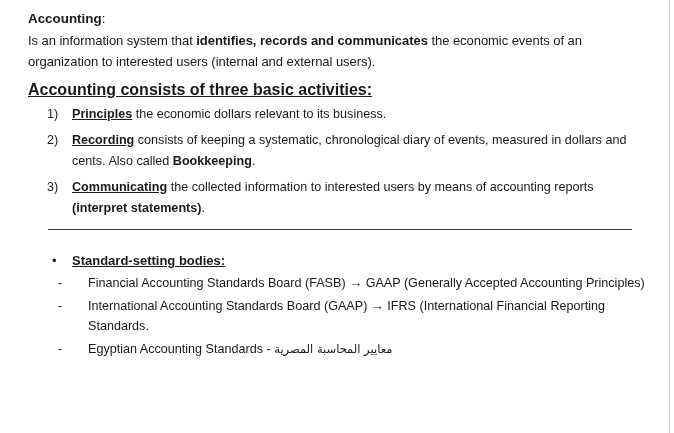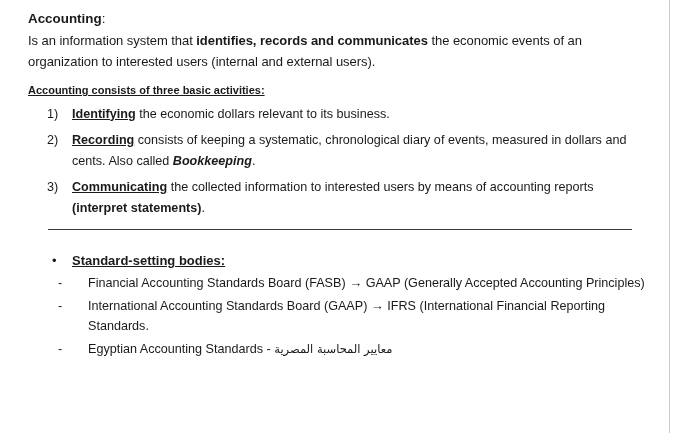--- a/index.html
+++ b/index.html
@@ -41,25 +41,25 @@
     line-height: 20.5px;
     letter-spacing: -0.05px;
     margin: 0;
   }
   .title-line {
     font-size: 13.4px;
     line-height: 22px;
     margin: 0 0 1px 0;
   }
   .b { font-weight: bold; }
-  .bi { font-weight: bold; font-style: italic; }
+  .bi { font-weight: bold; }
   .bu { font-weight: bold; text-decoration: underline; }
 
   .section-heading {
-    font-size: 11px;
+    font-size: 16px;
     line-height: 20.5px;
     font-weight: bold;
     text-decoration: underline;
     margin: 8px 0 1px 0;
   }
 
   
   .num-list {
     margin: 0;
     padding: 0;
@@ -152,21 +152,21 @@
     <p class="title-line"><span class="b">Accounting</span><span>:</span></p>
 
     <p class="para"><span>Is an information system that </span><span class="b">identifies, records and communicates</span><span> the economic events of an organization to interested users (internal and external users).</span></p>
 
     <p class="section-heading">Accounting consists of three basic activities:</p>
 
     <ol class="num-list">
 
       <li class="num-item">
         <span class="num-marker">1)</span>
-        <span class="bu">Identifying</span><span> the economic dollars relevant to its business.</span>
+        <span class="bu">Principles</span><span> the economic dollars relevant to its business.</span>
       </li>
 
       <li class="num-item">
         <span class="num-marker">2)</span>
         <span class="bu">Recording</span><span> consists of keeping a systematic, chronological diary of events, measured in dollars and cents. Also called </span><span class="bi">Bookkeeping</span><span>.</span>
       </li>
 
       <li class="num-item">
         <span class="num-marker">3)</span>
         <span class="bu">Communicating</span><span> the collected information to interested users by means of accounting reports </span><span class="b">(interpret statements)</span><span>.</span>

